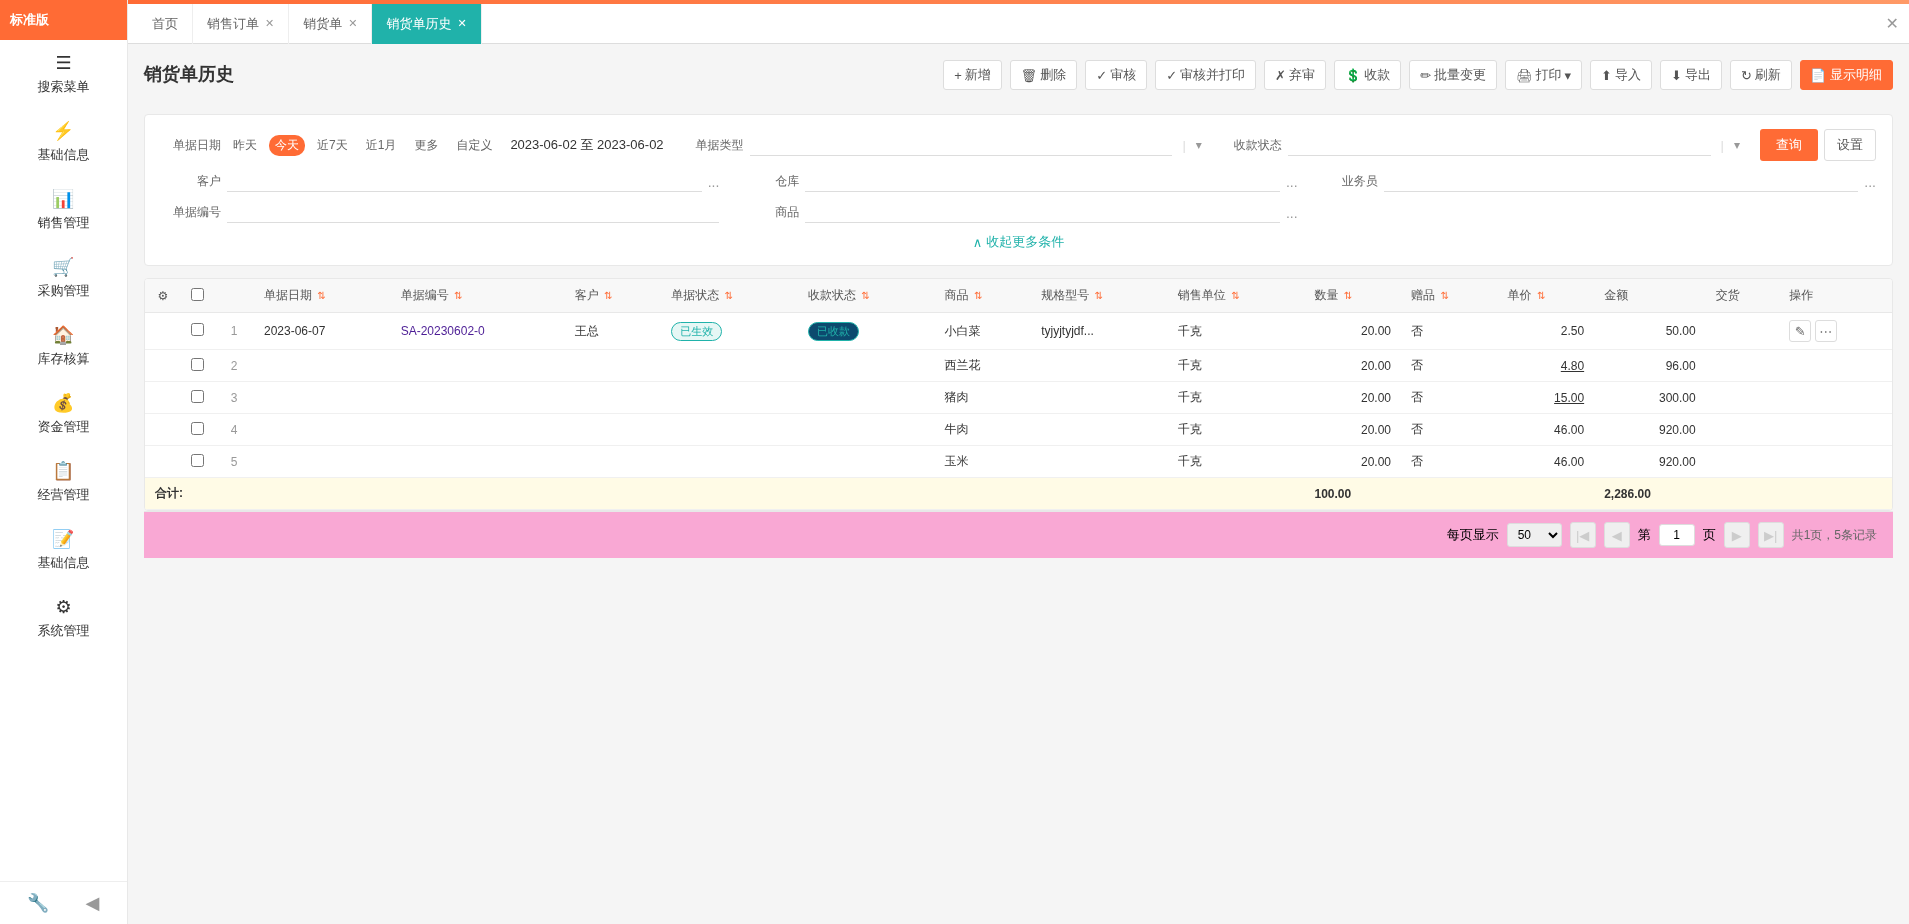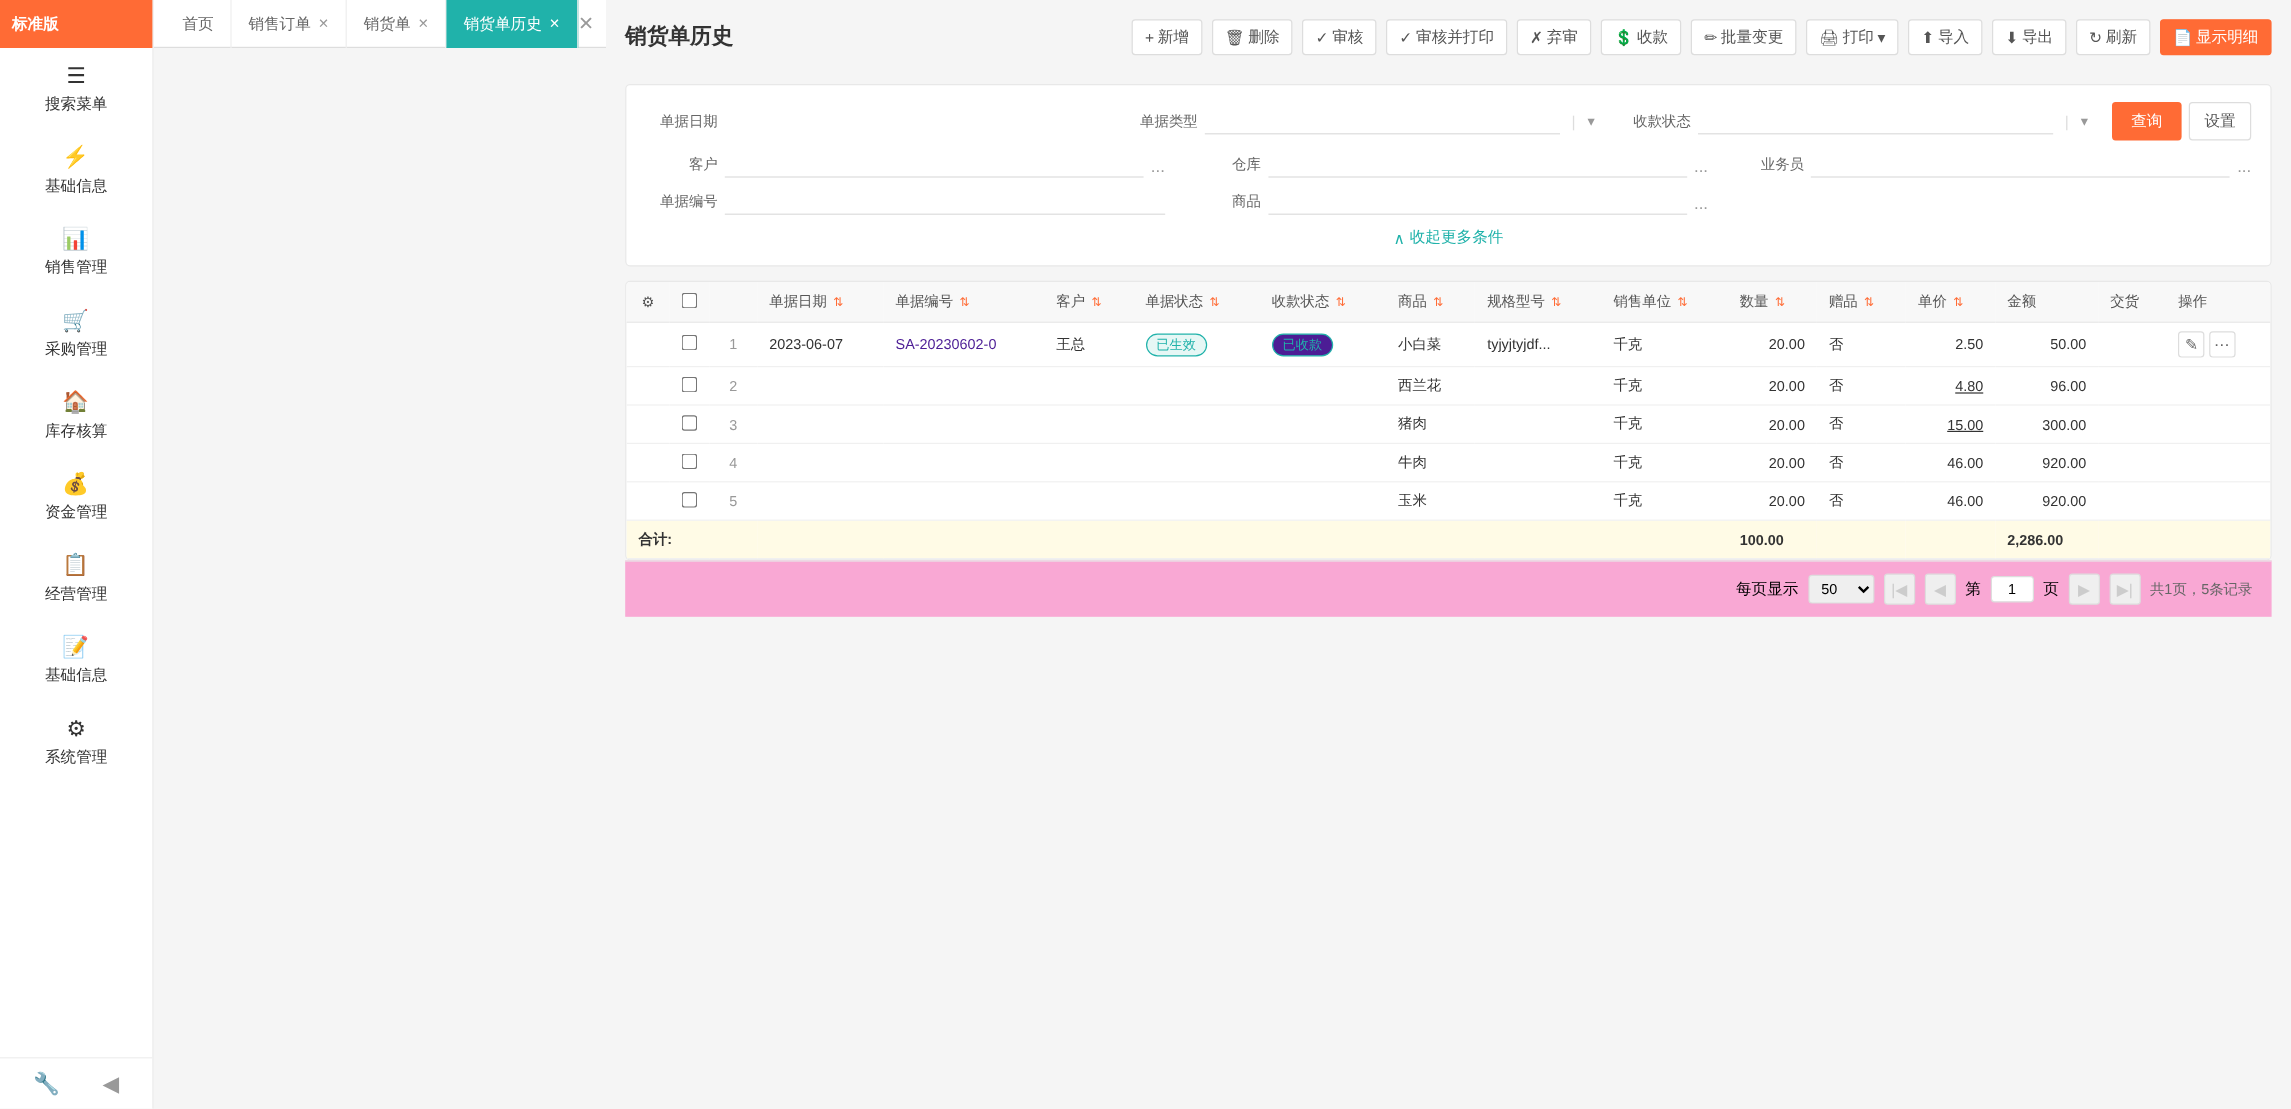--- a/index.html
+++ b/index.html
@@ -7,21 +7,21 @@
 
     
     .sidebar { width: 128px; background: #fff; display: flex; flex-direction: column; border-right: 1px solid #e8e8e8; height: 100%; }
     .sidebar-logo { height: 40px; background: #ff6b35; display: flex; align-items: center; padding: 0 10px; color: #fff; font-size: 14px; font-weight: bold; }
     .sidebar-item { display: flex; flex-direction: column; align-items: center; padding: 12px 8px; cursor: pointer; color: #333; gap: 4px; font-size: 12px; }
     .sidebar-item .icon { font-size: 18px; }
     .sidebar-bottom { margin-top: auto; padding: 10px; display: flex; justify-content: space-around; border-top: 1px solid #eee; }
     .sidebar-bottom span { cursor: pointer; font-size: 18px; color: #999; }
 
     
-    .main { flex: 1; display: flex; overflow: hidden; }
+    .main { flex: 1; display: flex; flex-direction: column; overflow: hidden; }
 
     
     .tab-bar { display: flex; align-items: center; background: #fff; border-bottom: 1px solid #ddd; height: 40px; padding: 0 10px; }
     .tab { display: flex; align-items: center; padding: 0 14px; height: 40px; cursor: pointer; color: #666; border-right: 1px solid #eee; gap: 6px; font-size: 13px; }
     .tab.active { color: #fff; background: #20b2aa; }
     .tab .close-icon { font-size: 11px; color: #999; cursor: pointer; }
     .tab.active .close-icon { color: #fff; }
     .tab-close-all { margin-left: auto; color: #999; cursor: pointer; font-size: 16px; }
 
     
@@ -51,21 +51,21 @@
 
     
     .table-wrapper { background: #fff; border: 1px solid #e8e8e8; border-radius: 4px; overflow: hidden; }
     table { width: 100%; border-collapse: collapse; }
     thead tr { background: #f8f8f8; }
     th { padding: 8px 10px; text-align: left; color: #555; font-weight: normal; border-bottom: 1px solid #e8e8e8; font-size: 12px; white-space: nowrap; }
     th .sort-icon { color: #ff6b35; margin-left: 2px; font-size: 10px; }
     td { padding: 7px 10px; color: #333; border-bottom: 1px solid #f0f0f0; font-size: 12px; }
     .status-badge { display: inline-block; padding: 1px 8px; border-radius: 10px; font-size: 11px; }
     .status-active { background: #e6f7f5; color: #20b2aa; border: 1px solid #20b2aa; }
-    .status-paid { background: #4c1d95; color: #20b2aa; border: 1px solid #20b2aa; }
+    .status-paid { background: #0c4a6e; color: #20b2aa; border: 1px solid #20b2aa; }
     .action-btn { display: inline-flex; align-items: center; justify-content: center; width: 22px; height: 22px; border: 1px solid #ddd; border-radius: 3px; cursor: pointer; color: #666; font-size: 13px; }
     .settings-col { width: 36px; text-align: center; }
     .checkbox-col { width: 30px; text-align: center; }
 
     
     .summary-row { background: #fffbe6; }
     .summary-row td { font-weight: bold; color: #333; border-top: 1px solid #e8e8e8; }
 
     
     .pagination { display: flex; align-items: center; justify-content: flex-end; padding: 10px 16px; background: #f9a8d4; border-top: 1px solid #e8e8e8; gap: 8px; }
@@ -204,20 +204,29 @@
           <span>显示明细</span>
         </button>
       </div>
     </div>
 
     <div class="filter-area">
 
       <div class="filter-row">
         <div class="filter-item" style="min-width:380px;">
           <span class="filter-label">单据日期</span>
+          <div class="date-range">
+            <span class="date-btn">昨天</span>
+            <span class="date-btn active">今天</span>
+            <span class="date-btn">近7天</span>
+            <span class="date-btn">近1月</span>
+            <span class="date-btn">更多</span>
+            <span class="date-btn">自定义</span>
+            <span class="date-separator" style="margin-left:6px; color:#333;">2023-06-02 至 2023-06-02</span>
+          </div>
         </div>
         <div class="filter-item" style="min-width:260px; flex:1;">
           <span class="filter-label">单据类型</span>
           <input class="filter-input" style="flex: 1 1 0%;">
           <span style="color:#ddd; margin: 0 4px;">|</span>
           <span style="color:#999; cursor:pointer; font-size:12px;">▾</span>
         </div>
         <div class="filter-item" style="min-width:260px; flex:1;">
           <span class="filter-label">收款状态</span>
           <input class="filter-input" style="flex: 1 1 0%;">

